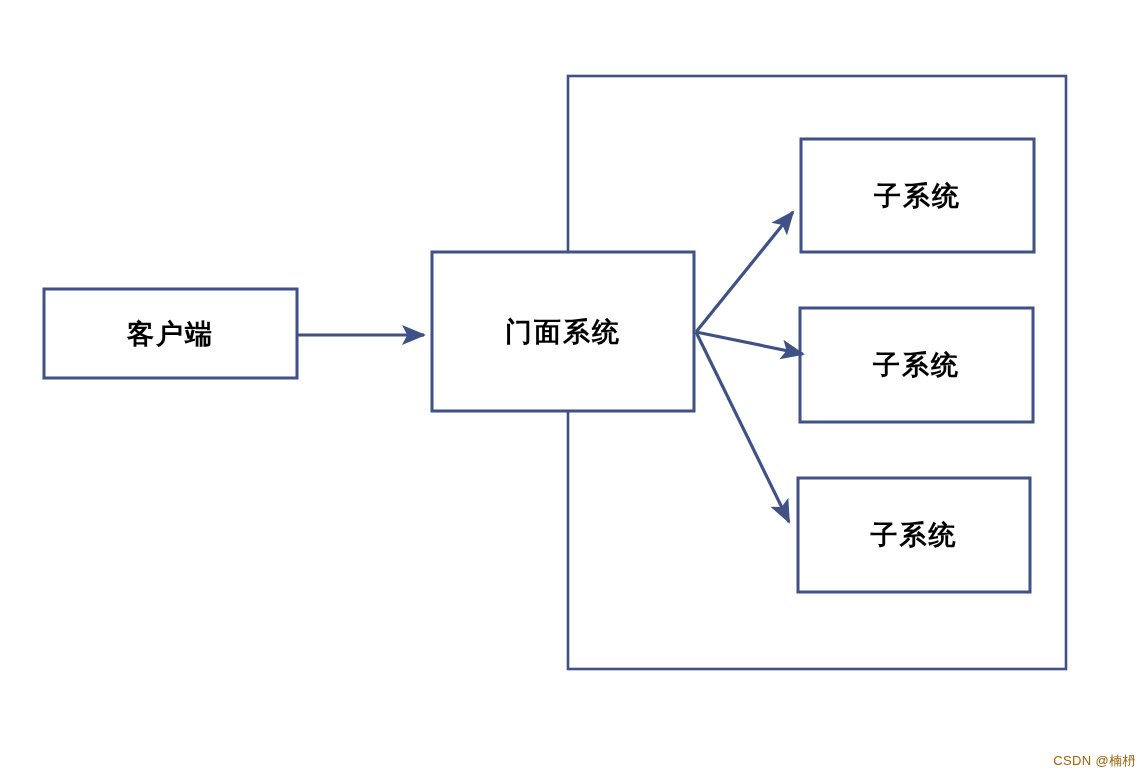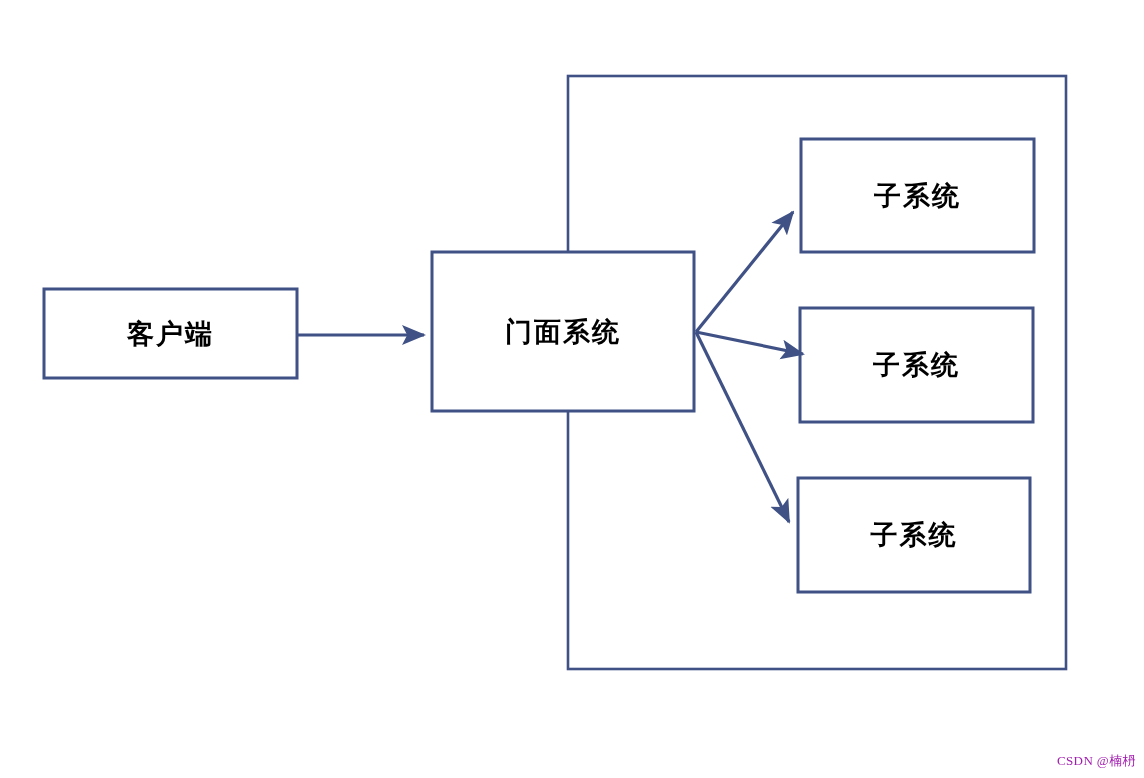--- a/index.html
+++ b/index.html
@@ -42,24 +42,24 @@
   #label-facade      { left: 432px; top: 252px; width: 262px; height: 159px; }
   
   #label-subsystem-1 { left: 801px; top: 139px; width: 233px; height: 113px; }
   #label-subsystem-2 { left: 800px; top: 308px; width: 233px; height: 114px; }
   #label-subsystem-3 { left: 798px; top: 478px; width: 232px; height: 114px; }
 
   .watermark {
     position: absolute;
     right: 8px;
     bottom: 8px;
-    color: #a21caf;
+    color: #a16207;
     font-size: 13px;
     letter-spacing: 0.4px;
-    font-family: Liberation Serif, serif;
+    font-family: Liberation Sans, sans-serif;
     user-select: none;
   }
 </style>
 </head>
 <body>
 
 <div id="canvas">
 
   <svg class="diagram-svg" viewBox="0 0 1144 778">
     <defs>

